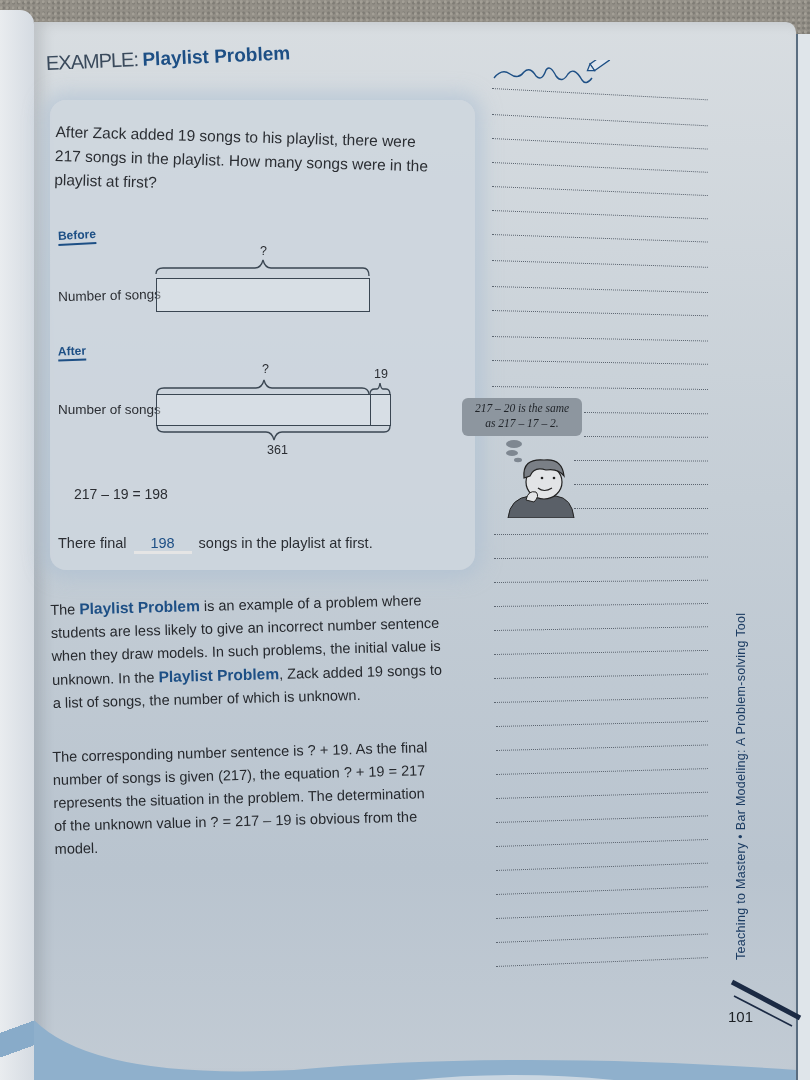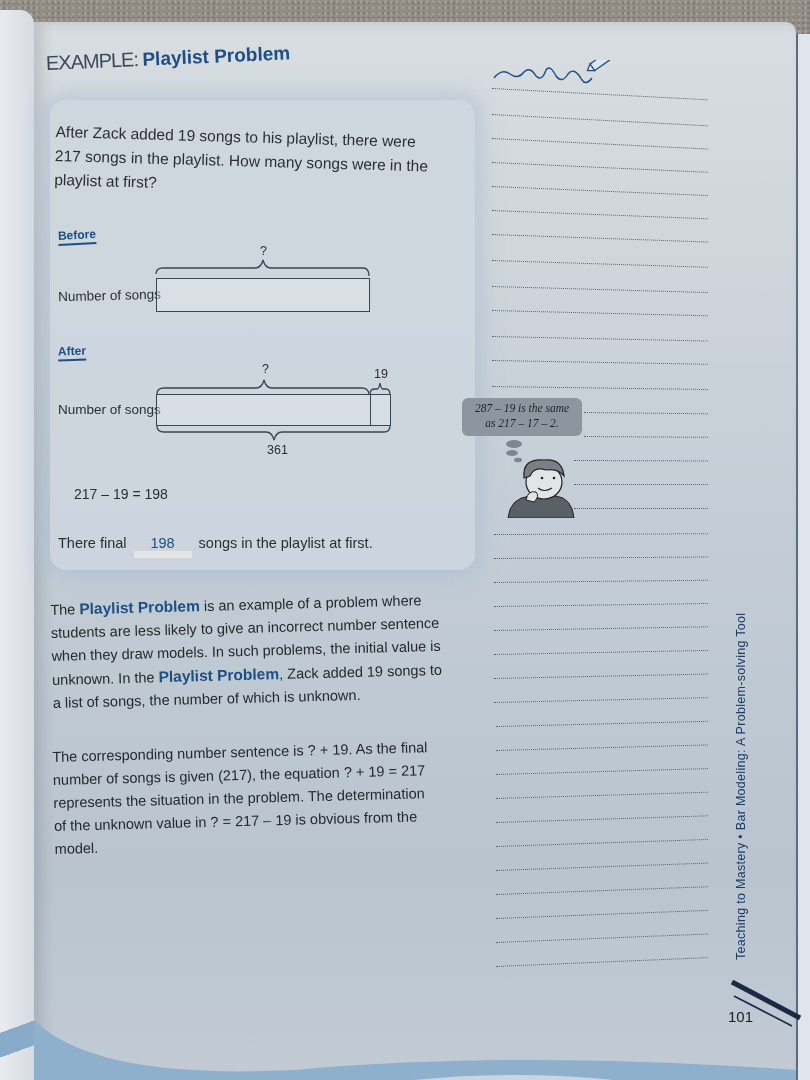--- a/index.html
+++ b/index.html
@@ -74,21 +74,21 @@
   }
   .brace-label { position: absolute; font-size: 12.5px; color: #2b2e33; }
   svg.brace { position: absolute; overflow: visible; }
 
   .equation { position: absolute; left: 74px; top: 486px; font-size: 14px; color: #2b2e33; }
   .answer-line {
     position: absolute; left: 58px; top: 535px; font-size: 14.5px; color: #2b2e33; white-space: nowrap;
   }
   .answer-blank {
     display: inline-block; width: 58px; text-align: center; color: #1d4f85;
-    border-bottom: 7px solid #e5e5e5; margin: 0 3px;
+    border-bottom: 3px solid #e5e5e5; margin: 0 3px;
   }
 
   .body-para {
     position: absolute; width: 425px; font-size: 14.5px; line-height: 23px; color: #26292e;
     transform: rotate(-1.5deg); transform-origin: left top;
   }
   .body-para b { color: #1d4f85; font-size: 15.5px; }
 
   
   .note-line {
@@ -232,21 +232,21 @@
   <div class="note-line" style="left:496px; top:822px; width:212px; transform:rotate(-1.8deg);"></div>
   <div class="note-line" style="left:496px; top:846px; width:212px; transform:rotate(-1.9deg);"></div>
   <div class="note-line" style="left:496px; top:870px; width:212px; transform:rotate(-2deg);"></div>
   <div class="note-line" style="left:496px; top:894px; width:212px; transform:rotate(-2.1deg);"></div>
   <div class="note-line" style="left:496px; top:918px; width:212px; transform:rotate(-2.2deg);"></div>
   <div class="note-line" style="left:496px; top:942px; width:212px; transform:rotate(-2.3deg);"></div>
   <div class="note-line" style="left:496px; top:966px; width:212px; transform:rotate(-2.4deg);"></div>
 </div>
 
 <div class="thought-box">
-  <div>287 – 19 is the same</div>
+  <div>217 – 20 is the same</div>
   <div>as 217 – 17 – 2.</div>
 </div>
 <svg class="boy" width="80" height="78">
   <ellipse cx="14" cy="4" rx="8" ry="4" fill="#7e8791"></ellipse>
   <ellipse cx="12" cy="13" rx="6" ry="3" fill="#7e8791"></ellipse>
   <ellipse cx="18" cy="20" rx="4" ry="2.2" fill="#7e8791"></ellipse>
   <path d="M8 78 Q10 58 30 56 L56 56 Q72 58 74 78 Z" fill="#5a6068" stroke="#222" stroke-width="1"></path>
   <ellipse cx="44" cy="42" rx="18" ry="17" fill="#e2e4e6" stroke="#222" stroke-width="1.2"></ellipse>
   <path d="M24 38 Q22 18 44 20 Q62 18 64 36 Q58 28 46 30 Q34 26 30 36 Z" fill="#7a7f86" stroke="#222" stroke-width="1.2"></path>
   <path d="M38 48 Q44 53 52 48" fill="none" stroke="#222" stroke-width="1.2"></path>

